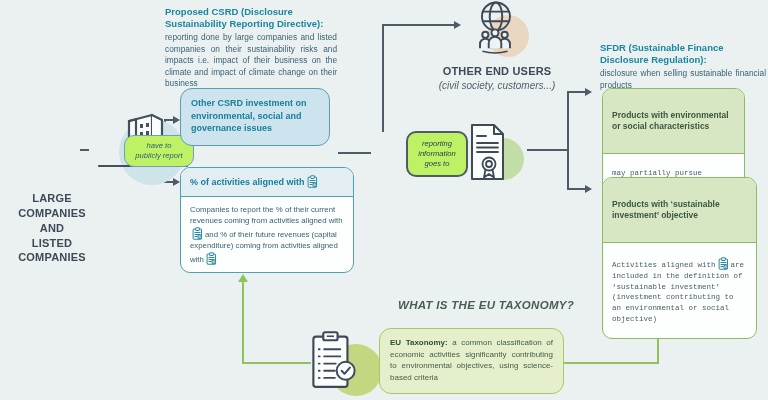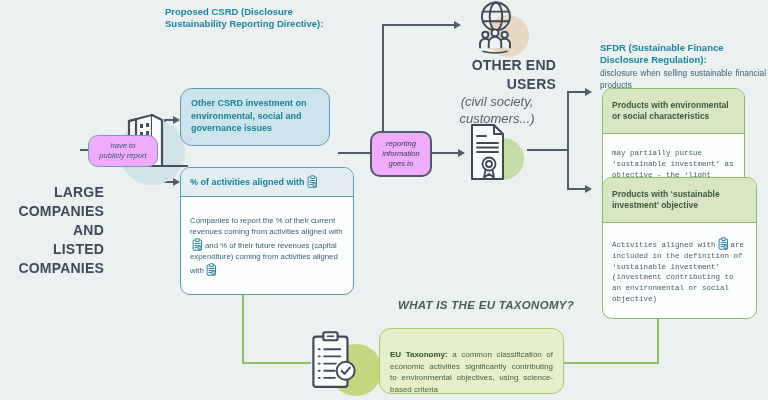--- a/index.html
+++ b/index.html
@@ -12,37 +12,37 @@
   .abs{position:absolute;}
   
   .ln{position:absolute;background:#4f5b66;}
   .gln{position:absolute;background:#8ec25d;}
   .ar{position:absolute;width:0;height:0;border-top:4px solid transparent;border-bottom:4px solid transparent;border-left:7px solid #4f5b66;}
   .ag{position:absolute;width:0;height:0;border-left:5px solid transparent;border-right:5px solid transparent;border-bottom:8px solid #8ec25d;}
   
   .teal-title{font-weight:bold;color:#1a86a0;font-size:9.5px;line-height:1.28;}
   .note-body{font-size:8.3px;color:#3a6273;line-height:1.38;text-align:justify;margin-top:2px;}
   .prel{white-space:pre-line;}
-  .caps-label{font-weight:bold;font-size:14px;color:#3e4a57;line-height:1.35;text-align:right;letter-spacing:.2px;}
-  .ital-sub{font-style:italic;font-size:13px;color:#55616b;text-align:center;line-height:1.3;}
-  .pill{position:absolute;border-radius:10px;background:#f0abfc;display:flex;align-items:center;justify-content:center;text-align:center;font-style:italic;}
+  .caps-label{font-weight:bold;font-size:11px;color:#3e4a57;line-height:1.35;text-align:center;letter-spacing:.2px;margin-top:8px;}
+  .ital-sub{font-style:italic;font-size:10px;color:#55616b;text-align:center;line-height:1.3;}
+  .pill{position:absolute;border-radius:10px;background:#bef264;display:flex;align-items:center;justify-content:center;text-align:center;font-style:italic;margin-left:36px;}
   .pill-blue{border:1.5px solid #6f9ec0;color:#2c5d77;font-size:7.6px;line-height:1.35;}
   .pill-dark{border:2px solid #4f5b66;color:#2f3e4e;font-size:7.6px;line-height:1.35;}
   .bluebox{position:absolute;background:#cde3ed;border:1.5px solid #5e9cb4;border-radius:12px;padding:8px 10px;font-weight:bold;color:#17809b;font-size:9px;line-height:1.4;box-sizing:border-box;}
   .framebox{position:absolute;border-radius:10px;overflow:hidden;background:#fdfefe;box-sizing:border-box;}
   .fb-blue{border:1.5px solid #4f9fb5;}
   .fb-green{border:1.5px solid #8cbc62;}
   .fb-head-blue{background:#e2eef2;border-bottom:1.5px solid #4f9fb5;padding:7px 9px;font-weight:bold;color:#17809b;font-size:9px;line-height:1.3;}
-  .fb-head-green{background:#d7e7c3;border-bottom:1.5px solid #8cbc62;padding:11px 9px;font-weight:bold;color:#3c573f;font-size:8.5px;line-height:1.32;}
-  .fb-body{padding:18px 9px;font-size:7.8px;color:#3a6273;line-height:1.48;}
+  .fb-head-green{background:#d7e7c3;border-bottom:1.5px solid #8cbc62;padding:21px 9px;font-weight:bold;color:#3c573f;font-size:8.5px;line-height:1.32;}
+  .fb-body{padding:7px 9px;font-size:7.8px;color:#3a6273;line-height:1.48;}
   .fb-body-green{padding:14px 9px;font-size:7.5px;color:#47626b;line-height:1.42;font-family:Liberation Mono, monospace;}
   .circle{position:absolute;border-radius:50%;}
   .mclip{width:11px;height:13px;display:inline-block;vertical-align:-3px;margin:0 2px;}
   .question{font-weight:bold;font-style:italic;font-size:11.5px;color:#475f50;letter-spacing:.3px;margin-left:20px;}
-  .taxobox{position:absolute;background:#e5efcc;border:1.5px solid #a5c967;border-radius:12px;padding:20px 10px;font-size:8px;line-height:1.45;color:#46604a;text-align:justify;box-sizing:border-box;}
+  .taxobox{position:absolute;background:#e5efcc;border:1.5px solid #a5c967;border-radius:12px;padding:8px 10px;font-size:8px;line-height:1.45;color:#46604a;text-align:justify;box-sizing:border-box;}
   .taxobox b{color:#2f4d33;}
 </style>
 </head>
 <body>
 
 <svg width="0" height="0" style="position:absolute">
   <defs>
     <g id="mclip-sym" fill="none" stroke="#2d8ba1" stroke-width="1.1" stroke-linecap="round">
       <rect x="1.2" y="2.2" width="9.2" height="11" rx="1.2" fill="#f7fbfc"></rect>
       <rect x="4" y="0.8" width="4" height="2.8" rx="0.7" fill="#f7fbfc"></rect>
@@ -79,20 +79,21 @@
 
   <div class="gln" style="left:243px;top:362px;width:68px;height:2px"></div>
   <div class="gln" style="left:242px;top:282px;width:2px;height:82px"></div>
   <div class="ag" style="left:238px;top:274px"></div>
   <div class="gln" style="left:564px;top:362px;width:95px;height:2px"></div>
   <div class="gln" style="left:657px;top:280px;width:2px;height:84px"></div>
   <div class="ag" style="left:653px;top:272px"></div>
 
   <div class="abs" style="left:165px;top:6px;width:172px">
     <div class="teal-title">Proposed CSRD (Disclosure Sustainability Reporting Directive):</div>
+    <div class="note-body">reporting done by large companies and listed companies on their sustainability risks and impacts i.e. impact of their business on the climate and impact of climate change on their business</div>
   </div>
 
   <div class="circle" style="left:119px;top:119px;width:66px;height:66px;background:#cfe4e9"></div>
   <svg class="abs" style="left:95px;top:104px" width="96" height="66" viewBox="0 0 96 66">
     <g fill="none" stroke="#44505c" stroke-width="2.2" stroke-linejoin="round" stroke-linecap="round">
       <path d="M4 62 H92"></path>
       <path d="M34 62 V17 L57 11 V62 Z" fill="#fbfdfd"></path>
       <path d="M57 11 L67 16 V62 H57" fill="#fbfdfd"></path>
       <path d="M34 17 L41 15.4 V62"></path>
     </g>

